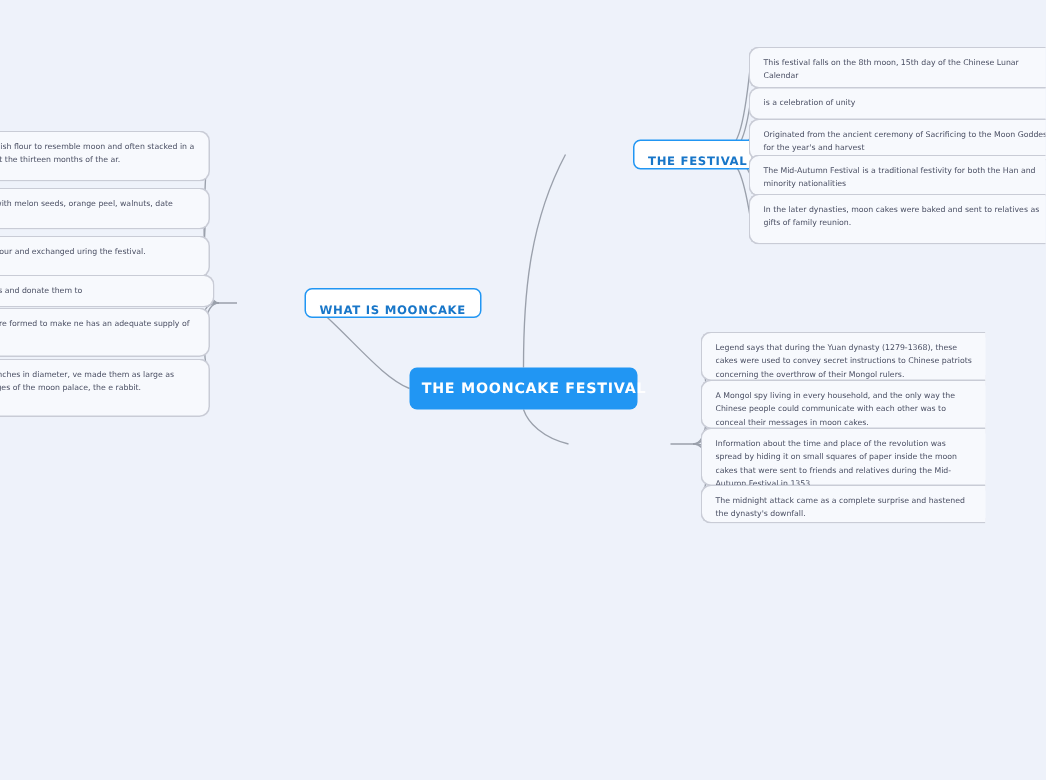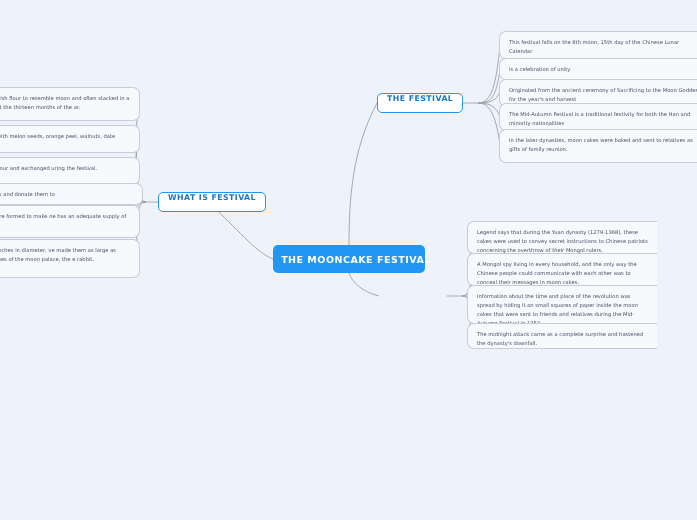--- a/index.html
+++ b/index.html
@@ -52,24 +52,25 @@
   }
 
   
   .branch-node {
     position: absolute;
     background: #ffffff;
     border: 1.6px solid #2196f3;
     border-radius: 5px;
     height: 20px;
     display: flex;
-    align-items: flex-start;
+    align-items: flex-end;
     justify-content: center;
     box-sizing: border-box;
     padding: 0 9px;
+    margin-left: 45px;
   }
   .branch-node .branch-label {
     color: #1876c8;
     font-size: 7.8px;
     font-weight: bold;
     letter-spacing: 0.45px;
     white-space: nowrap;
   }
   #branch-festival { left: 377px; top: 93px; }
   #branch-mooncake { left: 158px; top: 192px; }
@@ -142,21 +143,21 @@
 
   <div class="root-node">
     <span class="root-label">THE MOONCAKE FESTIVAL</span>
   </div>
 
   <div class="branch-node" id="branch-festival">
     <span class="branch-label">THE FESTIVAL</span>
   </div>
 
   <div class="branch-node" id="branch-mooncake">
-    <span class="branch-label">WHAT IS FESTIVAL</span>
+    <span class="branch-label">WHAT IS MOONCAKE</span>
   </div>
 
 
   <div class="leaf right" style="left:499px; top:31px; width:210px; height:28px;">
     <p>This festival falls on the 8th moon, 15th day of the Chinese Lunar Calendar</p>
   </div>
   <div class="leaf right" style="left:499px; top:58px; width:210px; height:22px;">
     <p>is a celebration of unity</p>
   </div>
   <div class="leaf right" style="left:499px; top:79px; width:210px; height:28px;">

